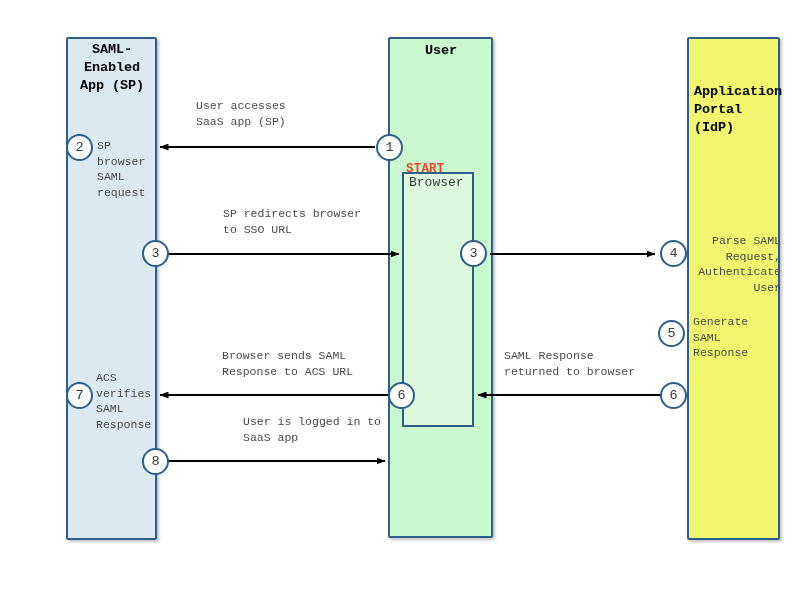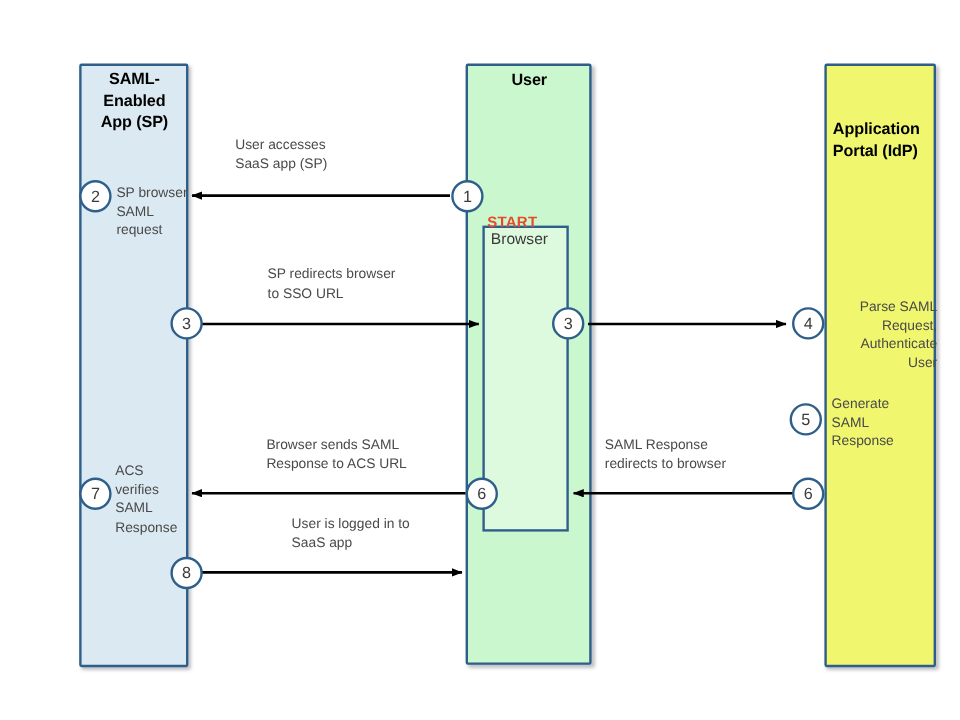--- a/index.html
+++ b/index.html
@@ -9,23 +9,24 @@
   }
   body {
     width: 800px;
     height: 600px;
     position: relative;
     font-family: "Liberation Sans", sans-serif;
     overflow: hidden;
   }
   #diagram {
     position: absolute;
-    left: 0; top: 16px;
+    left: 0; top: 0;
     width: 800px;
     height: 540px;
+    font-family: Liberation Mono, monospace;
   }
   .lane {
     position: absolute;
     box-sizing: border-box;
     border: 2px solid #2e5f8a;
     border-radius: 2px;
   }
   .lane-title {
     position: absolute;
     font-weight: bold;
@@ -150,21 +151,21 @@
 
   <div class="start-label">START</div>
 
   <div class="browser-label">Browser</div>
 
   <div class="note" style="left:196px; top:98px; width:170px;">User accesses
 SaaS app (SP)</div>
   <div class="note" style="left:223px; top:206px; width:185px;">SP redirects browser
 to SSO URL</div>
   <div class="note" style="left:504px; top:348px; width:175px;">SAML Response
-redirects to browser</div>
+returned to browser</div>
   <div class="note" style="left:199px; top:348px; width:185px;margin-left:23px;">Browser sends SAML
 Response to ACS URL</div>
   <div class="note" style="left:199px; top:414px; width:185px;margin-left:44px;">User is logged in to
 SaaS app</div>
 
   <div class="circle" style="left:376px; top:134px;">1</div>
   <div class="circle" style="left:66px; top:134px;">2</div>
   <div class="circle" style="left:142px; top:240px;">3</div>
   <div class="circle" style="left:460px; top:240px;">3</div>
   <div class="circle" style="left:660px; top:240px;">4</div>

